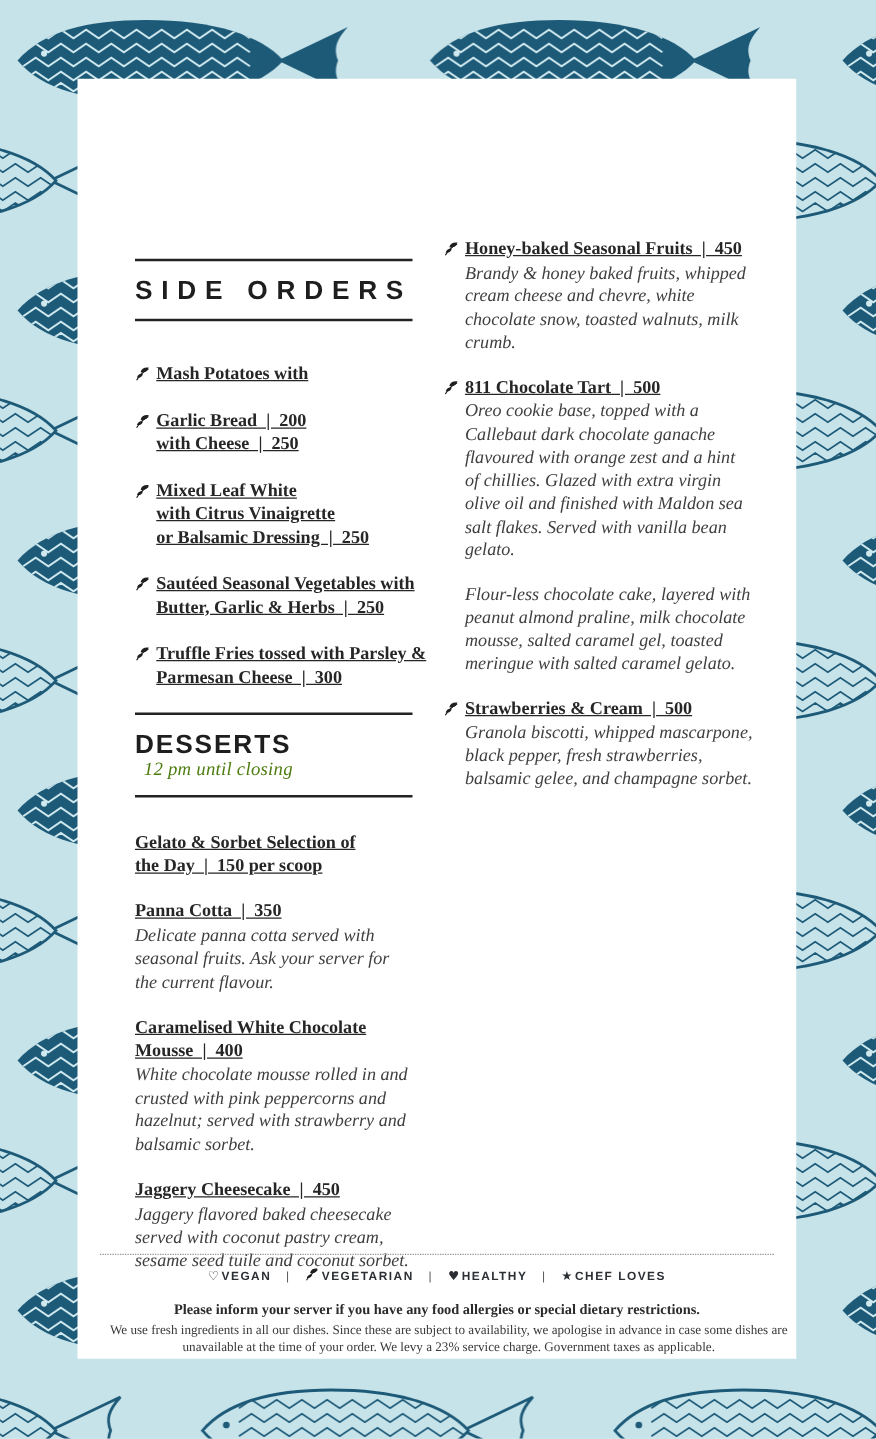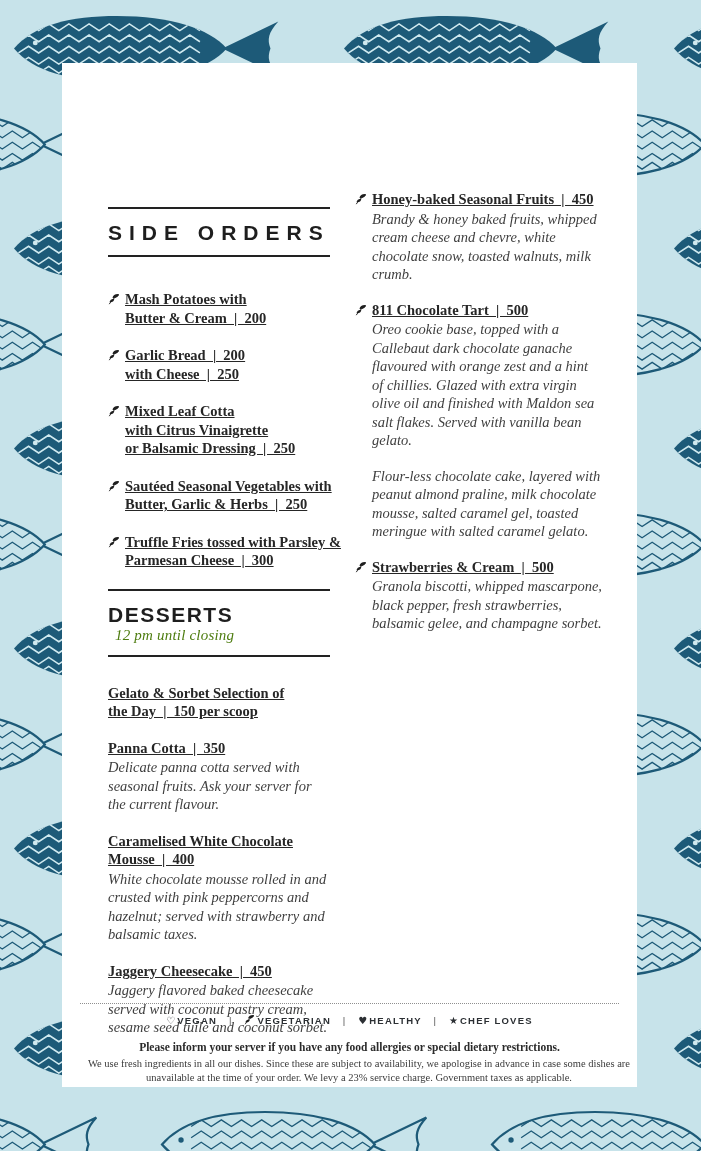--- a/index.html
+++ b/index.html
@@ -118,21 +118,20 @@
         <div class="menu-item">
           <span class="leaf-marker">
             <svg width="12" height="12" viewBox="0 0 14 14">
               <path d="M1.5,13 C4,8.5 7,5.5 12.5,2.5" stroke="#1f1f1f" stroke-width="1.1" fill="none"></path>
               <path d="M12.8,1.2 C8.5,0.8 5.8,2.2 5.2,5.6 C9,6.4 11.8,4.8 12.8,1.2 Z" fill="#1f1f1f"></path>
               <path d="M7.4,7.2 C4.6,6.6 2.6,7.8 1.8,10.6 C4.6,11.2 6.8,9.8 7.4,7.2 Z" fill="#1f1f1f"></path>
             </svg>
           </span>
           <div class="item-title">
             <div class="title-line">Mash Potatoes with</div>
-            <div class="title-line">Butter &amp; Cream &nbsp;|&nbsp; 200</div>
           </div>
 
         </div>
 
         <div class="menu-item">
           <span class="leaf-marker">
             <svg width="12" height="12" viewBox="0 0 14 14">
               <path d="M1.5,13 C4,8.5 7,5.5 12.5,2.5" stroke="#1f1f1f" stroke-width="1.1" fill="none"></path>
               <path d="M12.8,1.2 C8.5,0.8 5.8,2.2 5.2,5.6 C9,6.4 11.8,4.8 12.8,1.2 Z" fill="#1f1f1f"></path>
               <path d="M7.4,7.2 C4.6,6.6 2.6,7.8 1.8,10.6 C4.6,11.2 6.8,9.8 7.4,7.2 Z" fill="#1f1f1f"></path>
@@ -147,21 +146,21 @@
 
         <div class="menu-item">
           <span class="leaf-marker">
             <svg width="12" height="12" viewBox="0 0 14 14">
               <path d="M1.5,13 C4,8.5 7,5.5 12.5,2.5" stroke="#1f1f1f" stroke-width="1.1" fill="none"></path>
               <path d="M12.8,1.2 C8.5,0.8 5.8,2.2 5.2,5.6 C9,6.4 11.8,4.8 12.8,1.2 Z" fill="#1f1f1f"></path>
               <path d="M7.4,7.2 C4.6,6.6 2.6,7.8 1.8,10.6 C4.6,11.2 6.8,9.8 7.4,7.2 Z" fill="#1f1f1f"></path>
             </svg>
           </span>
           <div class="item-title">
-            <div class="title-line">Mixed Leaf Cotta</div>
+            <div class="title-line">Mixed Leaf White</div>
             <div class="title-line">with Citrus Vinaigrette</div>
             <div class="title-line">or Balsamic Dressing &nbsp;|&nbsp; 250</div>
           </div>
 
         </div>
 
         <div class="menu-item">
           <span class="leaf-marker">
             <svg width="12" height="12" viewBox="0 0 14 14">
               <path d="M1.5,13 C4,8.5 7,5.5 12.5,2.5" stroke="#1f1f1f" stroke-width="1.1" fill="none"></path>
@@ -214,21 +213,21 @@
           </div>
           <div class="item-desc">Delicate panna cotta served with seasonal fruits. Ask your server for the current flavour.</div>
         </div>
 
         <div class="menu-item">
 
           <div class="item-title">
             <div class="title-line">Caramelised White Chocolate</div>
             <div class="title-line">Mousse &nbsp;|&nbsp; 400</div>
           </div>
-          <div class="item-desc">White chocolate mousse rolled in and crusted with pink peppercorns and hazelnut; served with strawberry and balsamic taxes.</div>
+          <div class="item-desc">White chocolate mousse rolled in and crusted with pink peppercorns and hazelnut; served with strawberry and balsamic sorbet.</div>
         </div>
 
         <div class="menu-item">
 
           <div class="item-title">
             <div class="title-line">Jaggery Cheesecake &nbsp;|&nbsp; 450</div>
           </div>
           <div class="item-desc">Jaggery flavored baked cheesecake served with coconut pastry cream, sesame seed tuile and coconut sorbet.</div>
         </div>
       </div>

